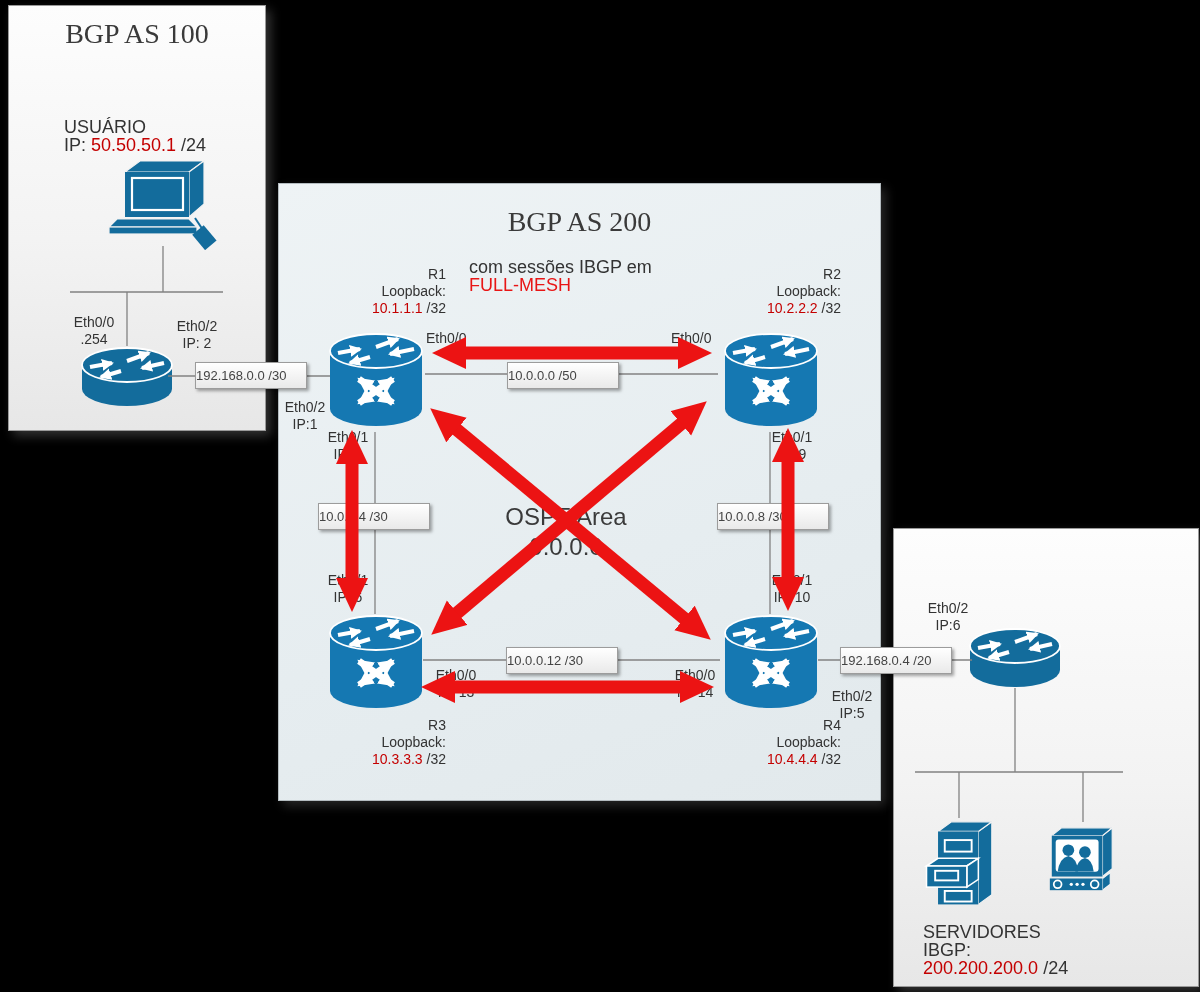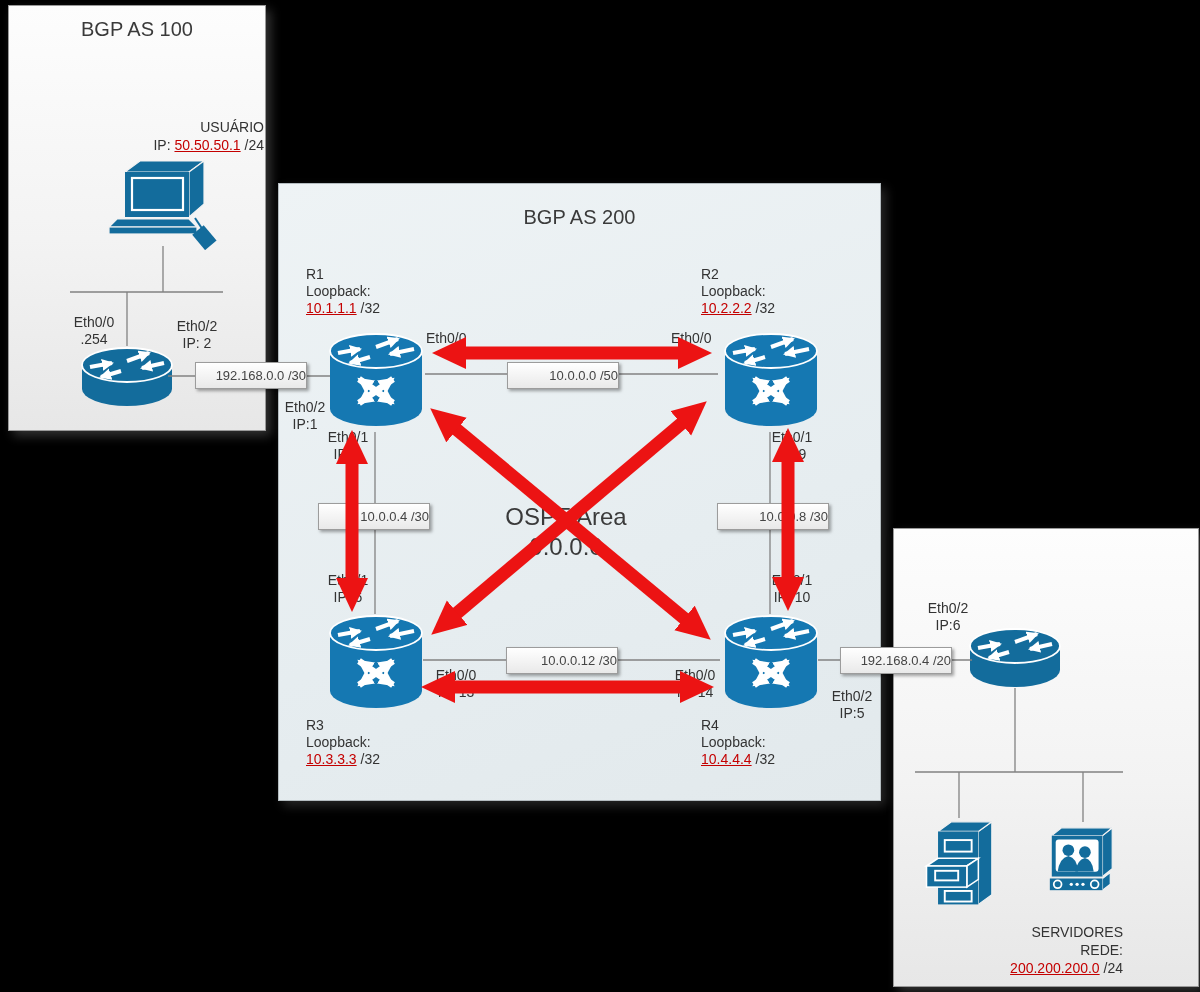--- a/index.html
+++ b/index.html
@@ -8,29 +8,29 @@
   .asbox{position:absolute;border:1px solid #9a9a9a;z-index:1;}
   #as100{left:8px;top:5px;width:256px;height:424px;
          background:linear-gradient(180deg,#fdfdfd 0%,#f3f3f3 55%,#e7e7e7 100%);
          box-shadow:5px 5px 10px rgba(110,110,110,.45);}
   #as200{left:278px;top:183px;width:601px;height:616px;border-color:#b4bcc0;
          background:linear-gradient(160deg,#eef3f5 0%,#e6edf0 60%,#e2e9ec 100%);
          box-shadow:5px 5px 10px rgba(110,110,110,.35);}
   #as300{left:893px;top:528px;width:304px;height:457px;
          background:linear-gradient(180deg,#fdfdfd 0%,#f3f3f3 55%,#e7e7e7 100%);
          box-shadow:5px 5px 10px rgba(110,110,110,.45);}
-  .bigtitle{position:absolute;left:0;width:100%;text-align:center;font-size:20px;color:#3a3a3a;}
-  .txt{position:absolute;text-align:right;font-size:14px;line-height:18px;color:#333;white-space:nowrap;}
+  .bigtitle{position:absolute;left:0;width:100%;text-align:center;font-size:28px;color:#3a3a3a;font-family:Liberation Serif, serif;}
+  .txt{position:absolute;text-align:left;font-size:18px;line-height:18px;color:#333;white-space:nowrap;}
   .ethlbl{position:absolute;text-align:center;font-size:14px;line-height:17px;color:#333;white-space:nowrap;}
   .ethlbl.la{text-align:left;}
-  .nodelbl{position:absolute;text-align:left;font-size:14px;line-height:17px;color:#333;white-space:nowrap;}
-  .red{color:#c40000;text-decoration:underline;}
+  .nodelbl{position:absolute;text-align:right;font-size:14px;line-height:17px;color:#333;white-space:nowrap;}
+  .red{color:#c40000;}
   .redbright{color:#e81515;}
   .ospf{position:absolute;text-align:center;font-size:24px;line-height:30px;color:#3a3a3a;}
-  .linkbox{position:absolute;width:110px;height:25px;line-height:25px;text-align:right;
+  .linkbox{position:absolute;width:110px;height:25px;line-height:25px;text-align:left;
            font-size:13px;color:#444;background:linear-gradient(180deg,#ffffff,#e9e9e9);
            border:1px solid #9c9c9c;box-shadow:2px 2px 3px rgba(0,0,0,.35);z-index:3;}
   .icon{position:absolute;z-index:2;}
   svg{display:block;}
   #graylines{position:absolute;left:0;top:0;z-index:2;pointer-events:none;}
   #redarrows{position:absolute;left:0;top:0;z-index:4;pointer-events:none;}
 </style>
 </head>
 <body>
 
@@ -92,20 +92,24 @@
           <line x1="85" y1="18" x2="63" y2="23" marker-end="url(#wh)"></line>
           <line x1="42" y1="26" x2="22" y2="32" marker-end="url(#wh)"></line>
         </g>
       </svg>
     </div>
   </div>
 
   <div class="asbox" id="as200">
     <div class="bigtitle" style="top:22px">BGP AS 200</div>
 
+    <div class="txt" style="left:190px;top:74px;width:200px">
+      <div>com sessões IBGP em</div>
+      <div class="redbright">FULL-MESH</div>
+    </div>
 
     <div class="ospf" style="left:187px;top:318px;width:200px">
       <div>OSPF Area</div>
         <div>0.0.0.0</div>
     </div>
 
     <div class="nodelbl" style="left:27px;top:82px;width:140px">
       <div>R1</div>
       <div>Loopback:</div>
       <div><span class="red">10.1.1.1</span><span> /32</span></div>
@@ -292,21 +296,21 @@
         <circle cx="14" cy="62" r="4" fill="none" stroke="#ffffff" stroke-width="1.8"></circle>
         <circle cx="52" cy="62" r="4" fill="none" stroke="#ffffff" stroke-width="1.8"></circle>
         <circle cx="28" cy="62" r="1.7" fill="#ffffff"></circle>
         <circle cx="34" cy="62" r="1.7" fill="#ffffff"></circle>
         <circle cx="40" cy="62" r="1.7" fill="#ffffff"></circle>
       </svg>
     </div>
 
     <div class="txt" style="left:29px;top:394px;width:200px">
       <div>SERVIDORES</div>
-      <div>REDE:</div>
+      <div>IBGP:</div>
       <div><span class="red">200.200.200.0</span><span> /24</span></div>
     </div>
   </div>
 
   <svg id="graylines" width="1200" height="992">
     <g stroke="#828282" stroke-width="1.3">
       <line x1="163" y1="246" x2="163" y2="292"></line>
       <line x1="70" y1="292" x2="223" y2="292"></line>
       <line x1="127" y1="292" x2="127" y2="346"></line>
       <line x1="168" y1="376" x2="330" y2="376"></line>

